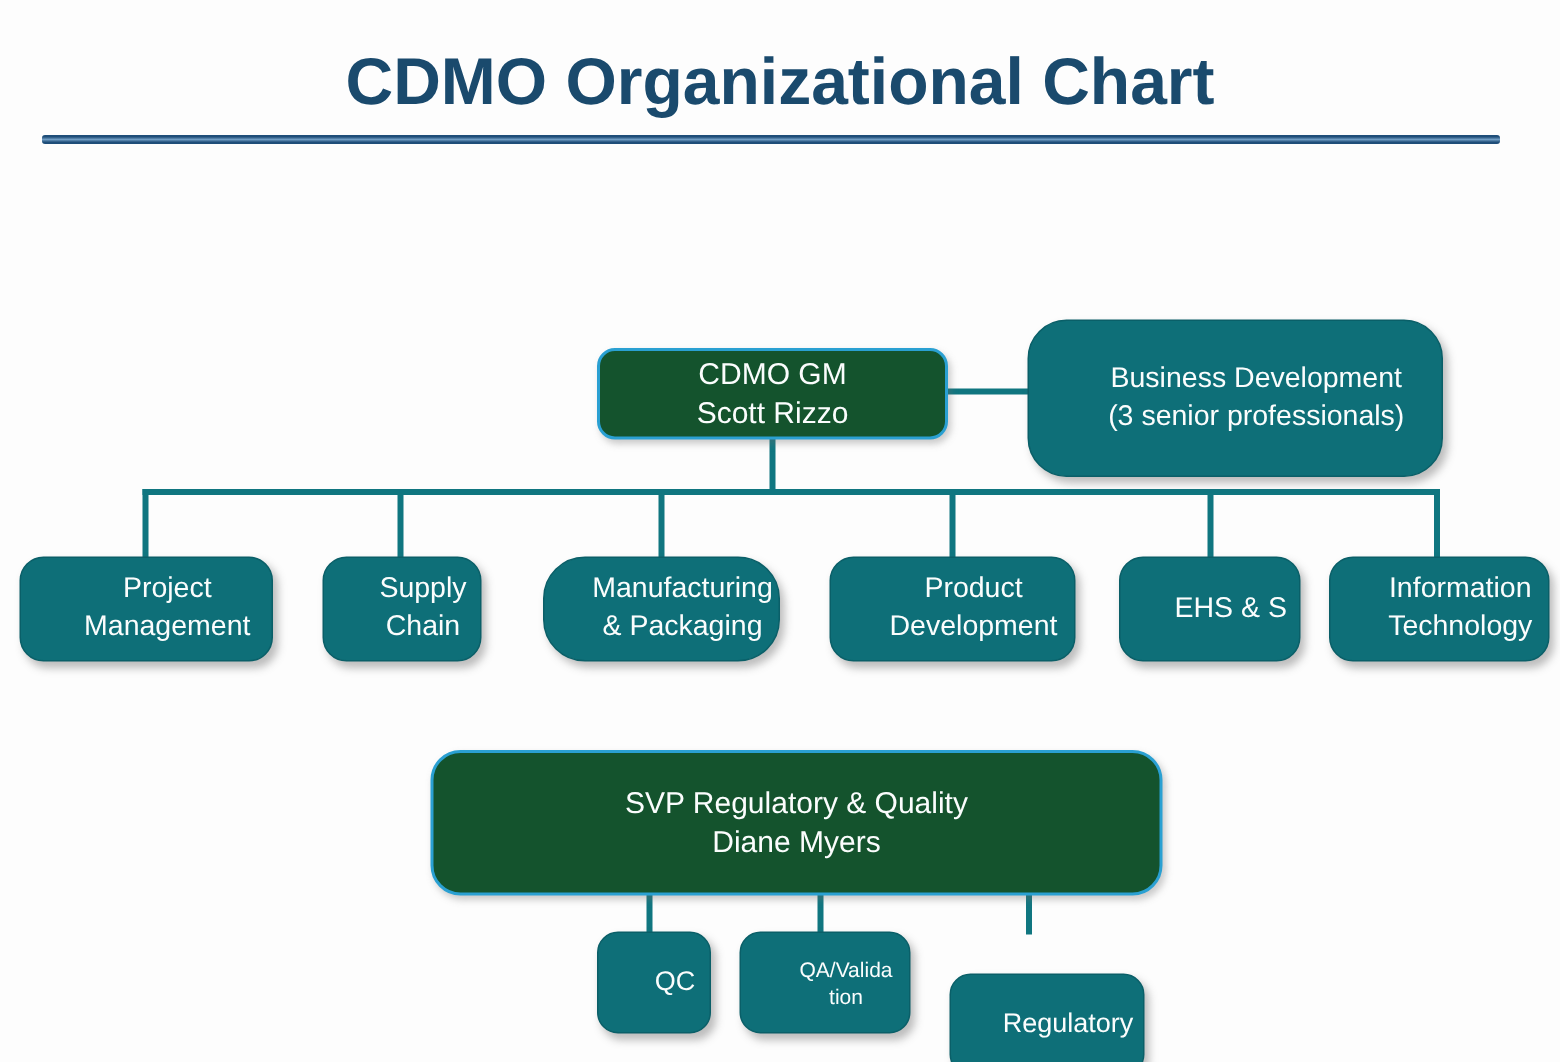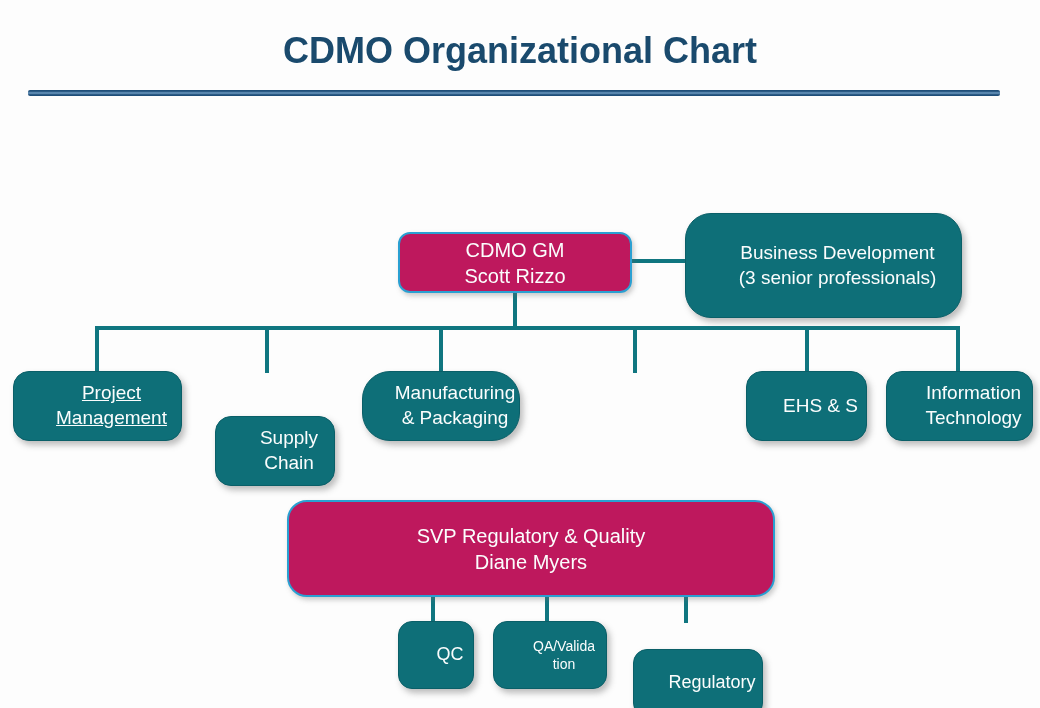--- a/index.html
+++ b/index.html
@@ -15,21 +15,21 @@
     background: #fdfdfd;
     overflow: hidden;
   }
   .title {
     position: absolute;
     left: 0;
     top: 30px;
     width: 100%;
     margin: 0;
     text-align: center;
-    font-size: 36px;
+    font-size: 44px;
     font-weight: bold;
     letter-spacing: 0px;
     color: #1a4a6d;
   }
   .rule {
     position: absolute;
     left: 28px;
     top: 90px;
     width: 972px;
     height: 6px;
@@ -47,21 +47,21 @@
     line-height: 1.3;
     box-sizing: border-box;
   }
   .teal {
     background: #0e6f78;
     border: 1px solid #0a5f68;
     box-shadow: 3px 4px 6px rgba(90, 90, 90, 0.40);
     padding-left: 28px;
   }
   .blue {
-    background: #be185d;
+    background: #14532d;
     border: 2px solid #2aa0d2;
     box-shadow: 2px 3px 5px rgba(110, 110, 110, 0.35);
   }
   .line {
     position: absolute;
     background: #107680;
   }
 </style>
 </head>
 <body>
@@ -83,29 +83,31 @@
   <div class="line" style="left:431px; top:595px; width:4px; height:28px;"></div>
   <div class="line" style="left:545px; top:595px; width:4px; height:28px;"></div>
   <div class="line" style="left:684px; top:595px; width:4px; height:28px;"></div>
 
   <div class="node blue" style="left:398px; top:232px; width:234px; height:61px; border-radius:12px; font-size:20px;">CDMO GM
 Scott Rizzo</div>
 
   <div class="node teal" style="left:685px; top:213px; width:277px; height:105px; border-radius:26px; font-size:19px;">Business Development
 (3 senior professionals)</div>
 
-  <div class="node teal" style="left:13px; top:371px; width:169px; height:70px; border-radius:16px; font-size:19px;text-decoration:underline;">Project
+  <div class="node teal" style="left:13px; top:371px; width:169px; height:70px; border-radius:16px; font-size:19px;">Project
 Management</div>
 
-  <div class="node teal" style="left:215px; top:371px; width:120px; height:70px; border-radius:16px; font-size:19px;margin-top:45px;">Supply
+  <div class="node teal" style="left:215px; top:371px; width:106px; height:70px; border-radius:16px; font-size:19px;">Supply
 Chain</div>
 
   <div class="node teal" style="left:362px; top:371px; width:158px; height:70px; border-radius:28px; font-size:19px;">Manufacturing
 &amp; Packaging</div>
 
+  <div class="node teal" style="left:553px; top:371px; width:164px; height:70px; border-radius:16px; font-size:19px;">Product
+Development</div>
 
   <div class="node teal" style="left:746px; top:371px; width:121px; height:70px; border-radius:16px; font-size:19px;text-align:right;">EHS &amp; S</div>
 
   <div class="node teal" style="left:886px; top:371px; width:147px; height:70px; border-radius:16px; font-size:19px;">Information
 Technology</div>
 
   <div class="node blue" style="left:287px; top:500px; width:488px; height:97px; border-radius:20px; font-size:20px;">SVP Regulatory &amp; Quality
 Diane Myers</div>
 
   <div class="node teal" style="left:398px; top:621px; width:76px; height:68px; border-radius:14px; font-size:18px;text-align:right;">QC</div>

